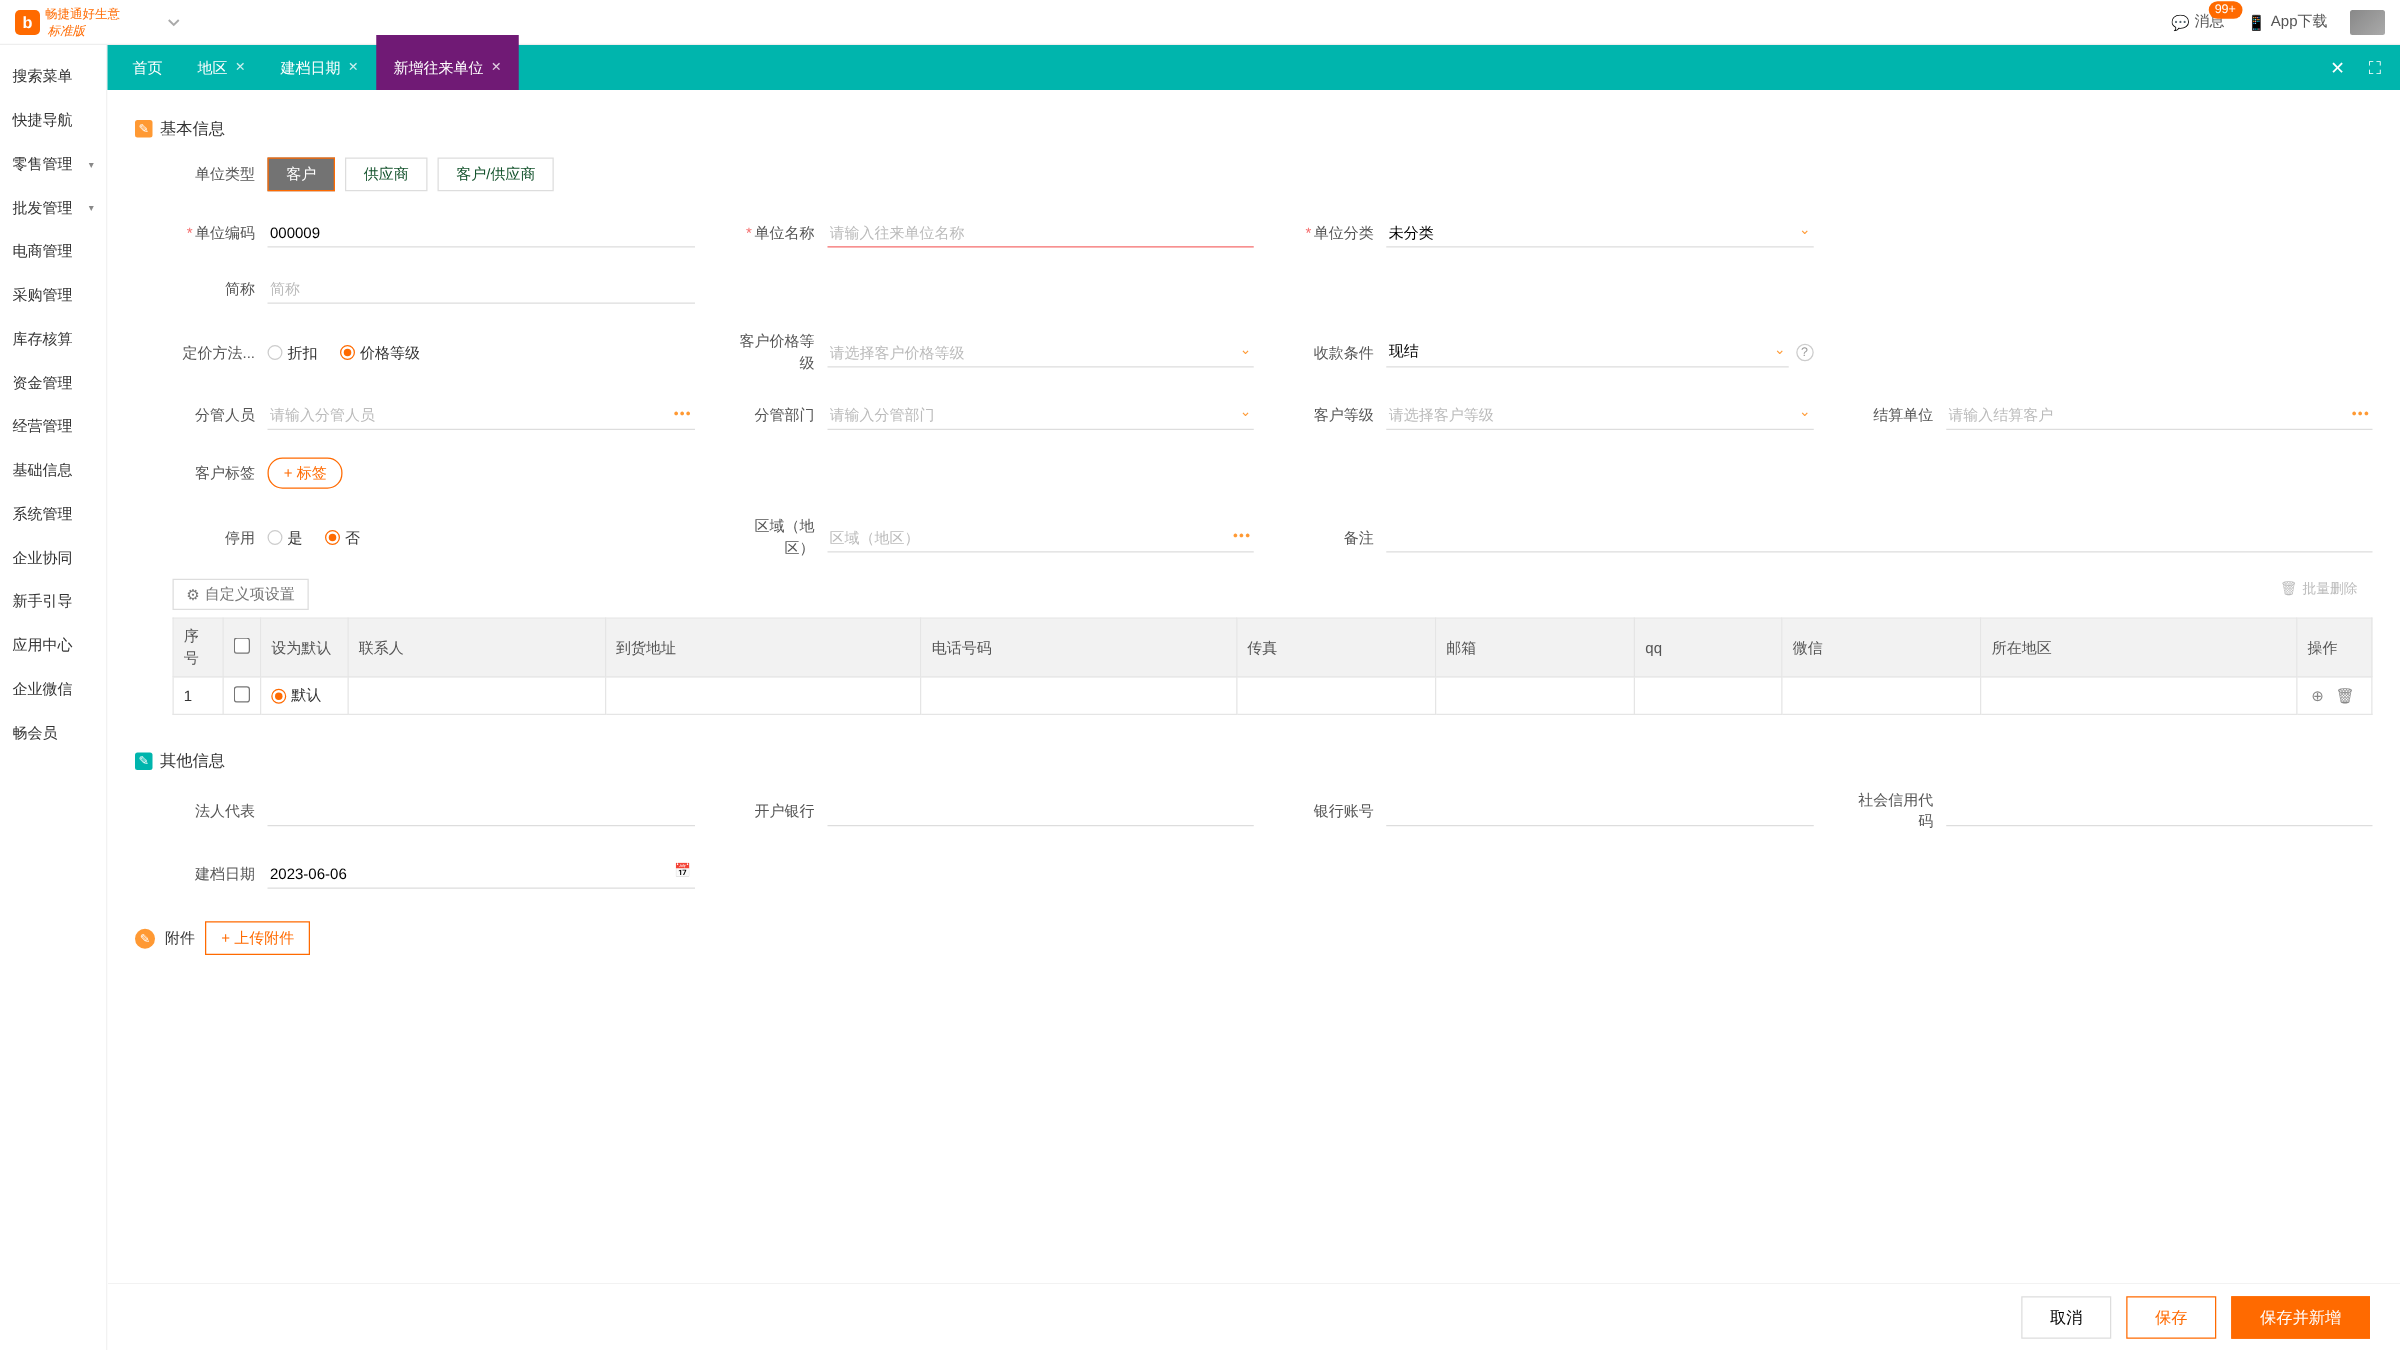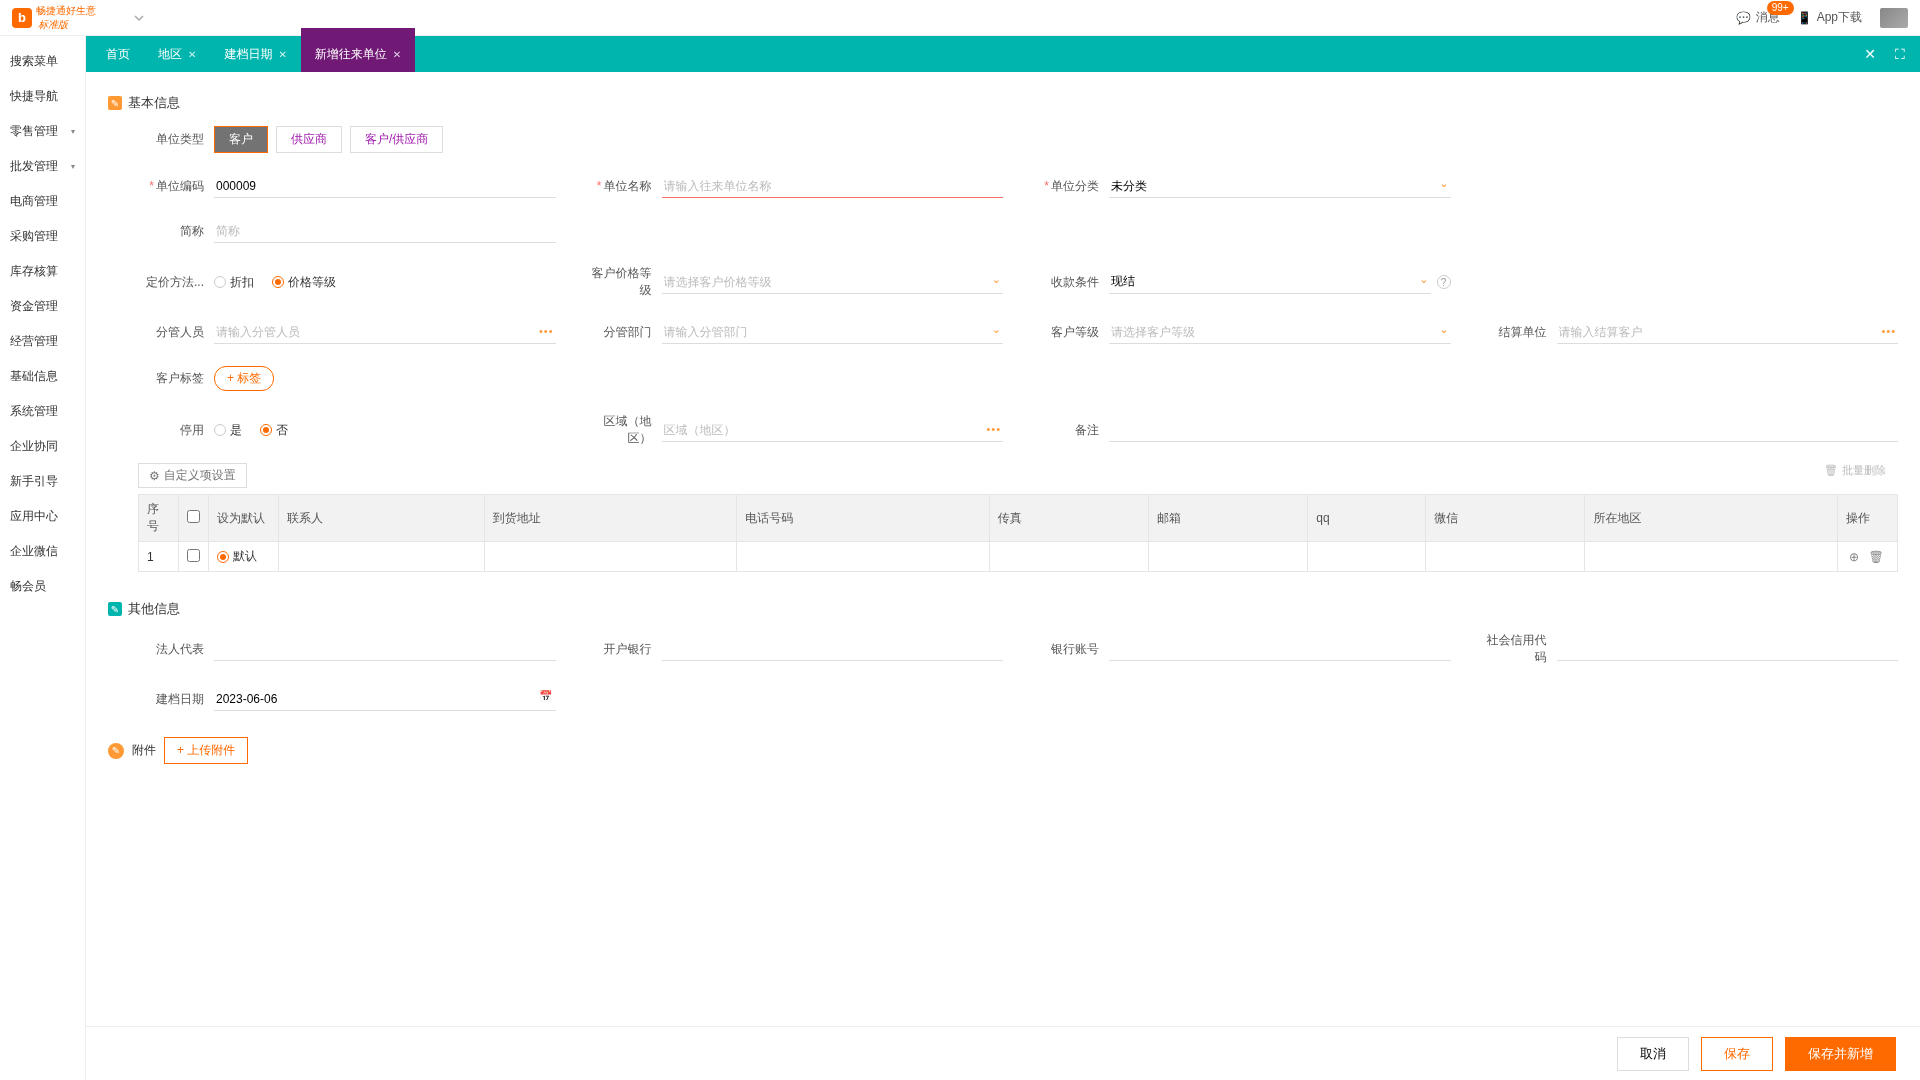--- a/index.html
+++ b/index.html
@@ -36,21 +36,21 @@
 .flabel { width: 76px; text-align: right; padding-right: 10px; color: #555; font-size: 12px; flex-shrink: 0; }
 .flabel .req { color: #f56c6c; margin-right: 2px; }
 .finput { flex: 1; position: relative; }
 .inp { width: 100%; border: none; border-bottom: 1px solid #ddd; padding: 4px 2px; font-size: 12px; outline: none; background: transparent; }
 .inp::placeholder { color: #bbb; }
 .inp.err { border-bottom-color: #f56c6c; }
 .inp-icon-right { position: absolute; right: 2px; top: 2px; color: #ff9933; font-size: 11px; cursor: pointer; }
 .inp-more { position: absolute; right: 2px; top: 4px; color: #ff9933; font-size: 11px; cursor: pointer; letter-spacing: 1px; }
 .help-icon { margin-left: 6px; color: #999; border: 1px solid #ccc; border-radius: 50%; width: 14px; height: 14px; display: inline-flex; align-items: center; justify-content: center; font-size: 10px; cursor: pointer; }
 .btn-group { display: flex; gap: 8px; }
-.segbtn { border: 1px solid #ddd; padding: 4px 14px; font-size: 12px; cursor: pointer; background: #fff; color: #a21caf; }
+.segbtn { border: 1px solid #ddd; padding: 4px 14px; font-size: 12px; cursor: pointer; background: #fff; color: #14532d; }
 .segbtn.active { background: #737373; color: #fff; border-color: #ff6a00; }
 .radio-group { display: flex; gap: 18px; align-items: center; }
 .radio-opt { display: flex; align-items: center; gap: 4px; cursor: pointer; }
 .radio-dot { width: 12px; height: 12px; border: 1px solid #ccc; border-radius: 50%; display: inline-flex; align-items: center; justify-content: center; }
 .radio-dot.on { border-color: #ff6a00; }
 .radio-dot.on::after { content: ""; width: 6px; height: 6px; background: #ff6a00; border-radius: 50%; }
 .tag-btn { border: 1px solid #ff6a00; color: #ff6a00; padding: 3px 12px; border-radius: 12px; font-size: 12px; background: #fff; cursor: pointer; }
 .custom-btn { border: 1px solid #ddd; padding: 3px 10px; font-size: 12px; color: #777; background: #fff; cursor: pointer; display: inline-flex; align-items: center; gap: 4px; margin: 16px 0 6px 30px; }
 .bulk-del { color: #bbb; font-size: 11px; display: flex; align-items: center; gap: 4px; cursor: pointer; }
 .table-topbar { display: flex; align-items: center; justify-content: space-between; padding-right: 12px; }

